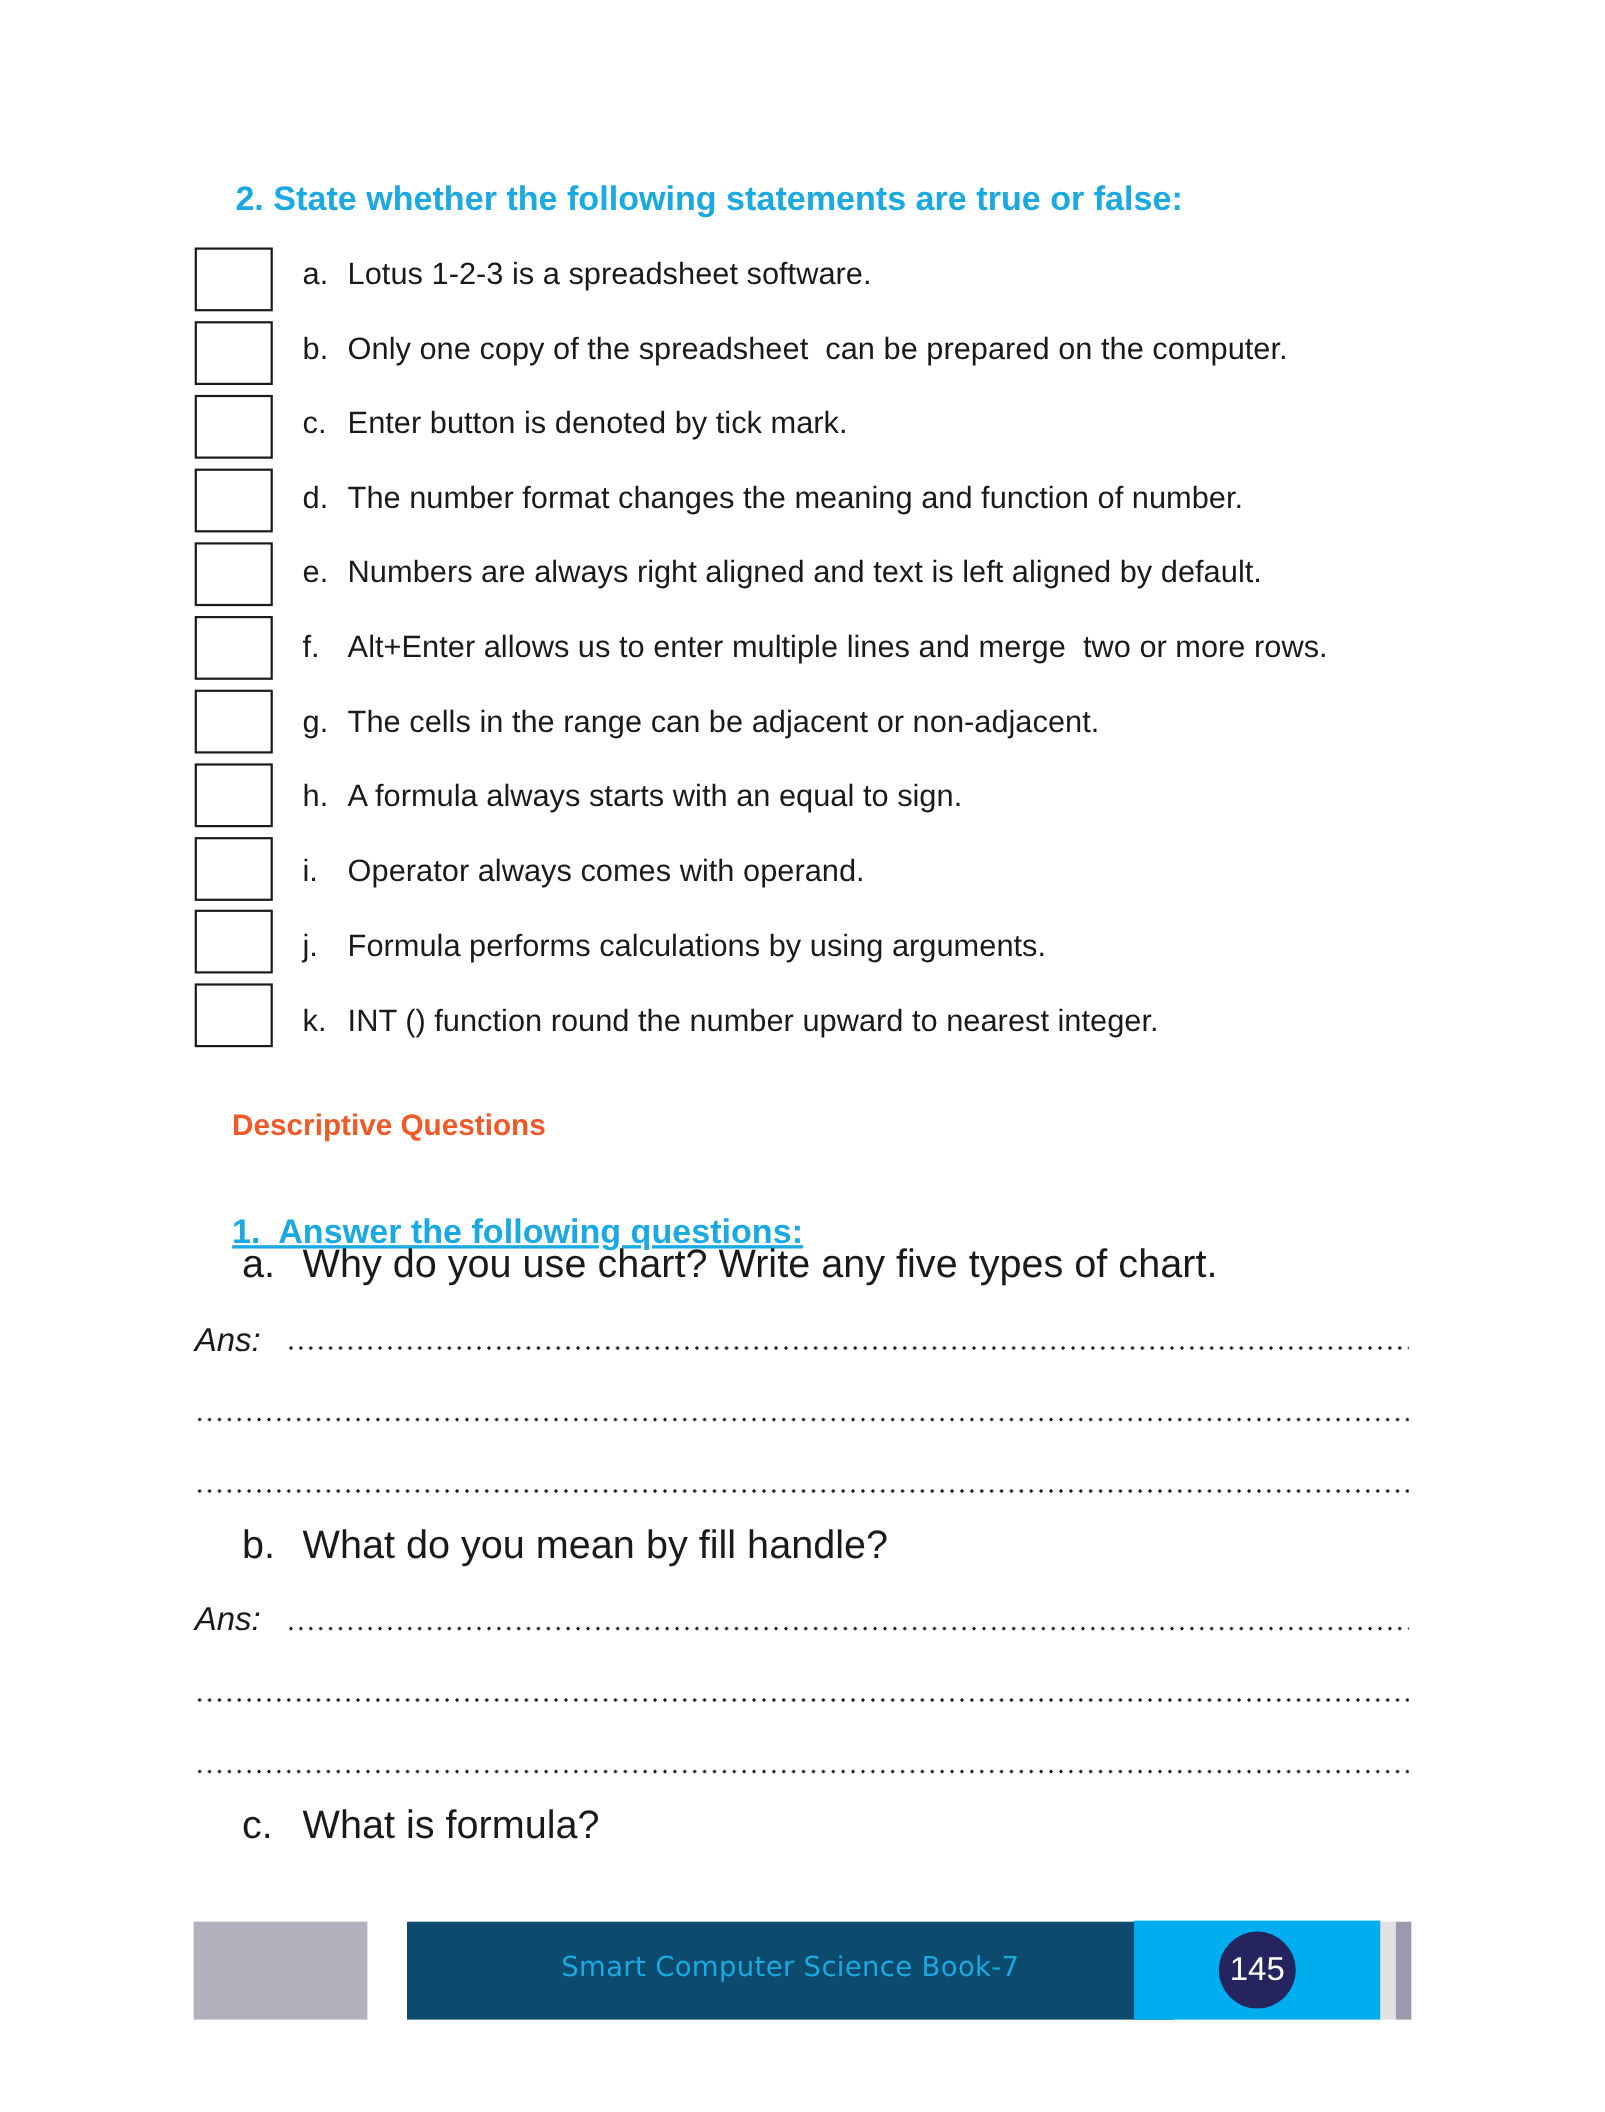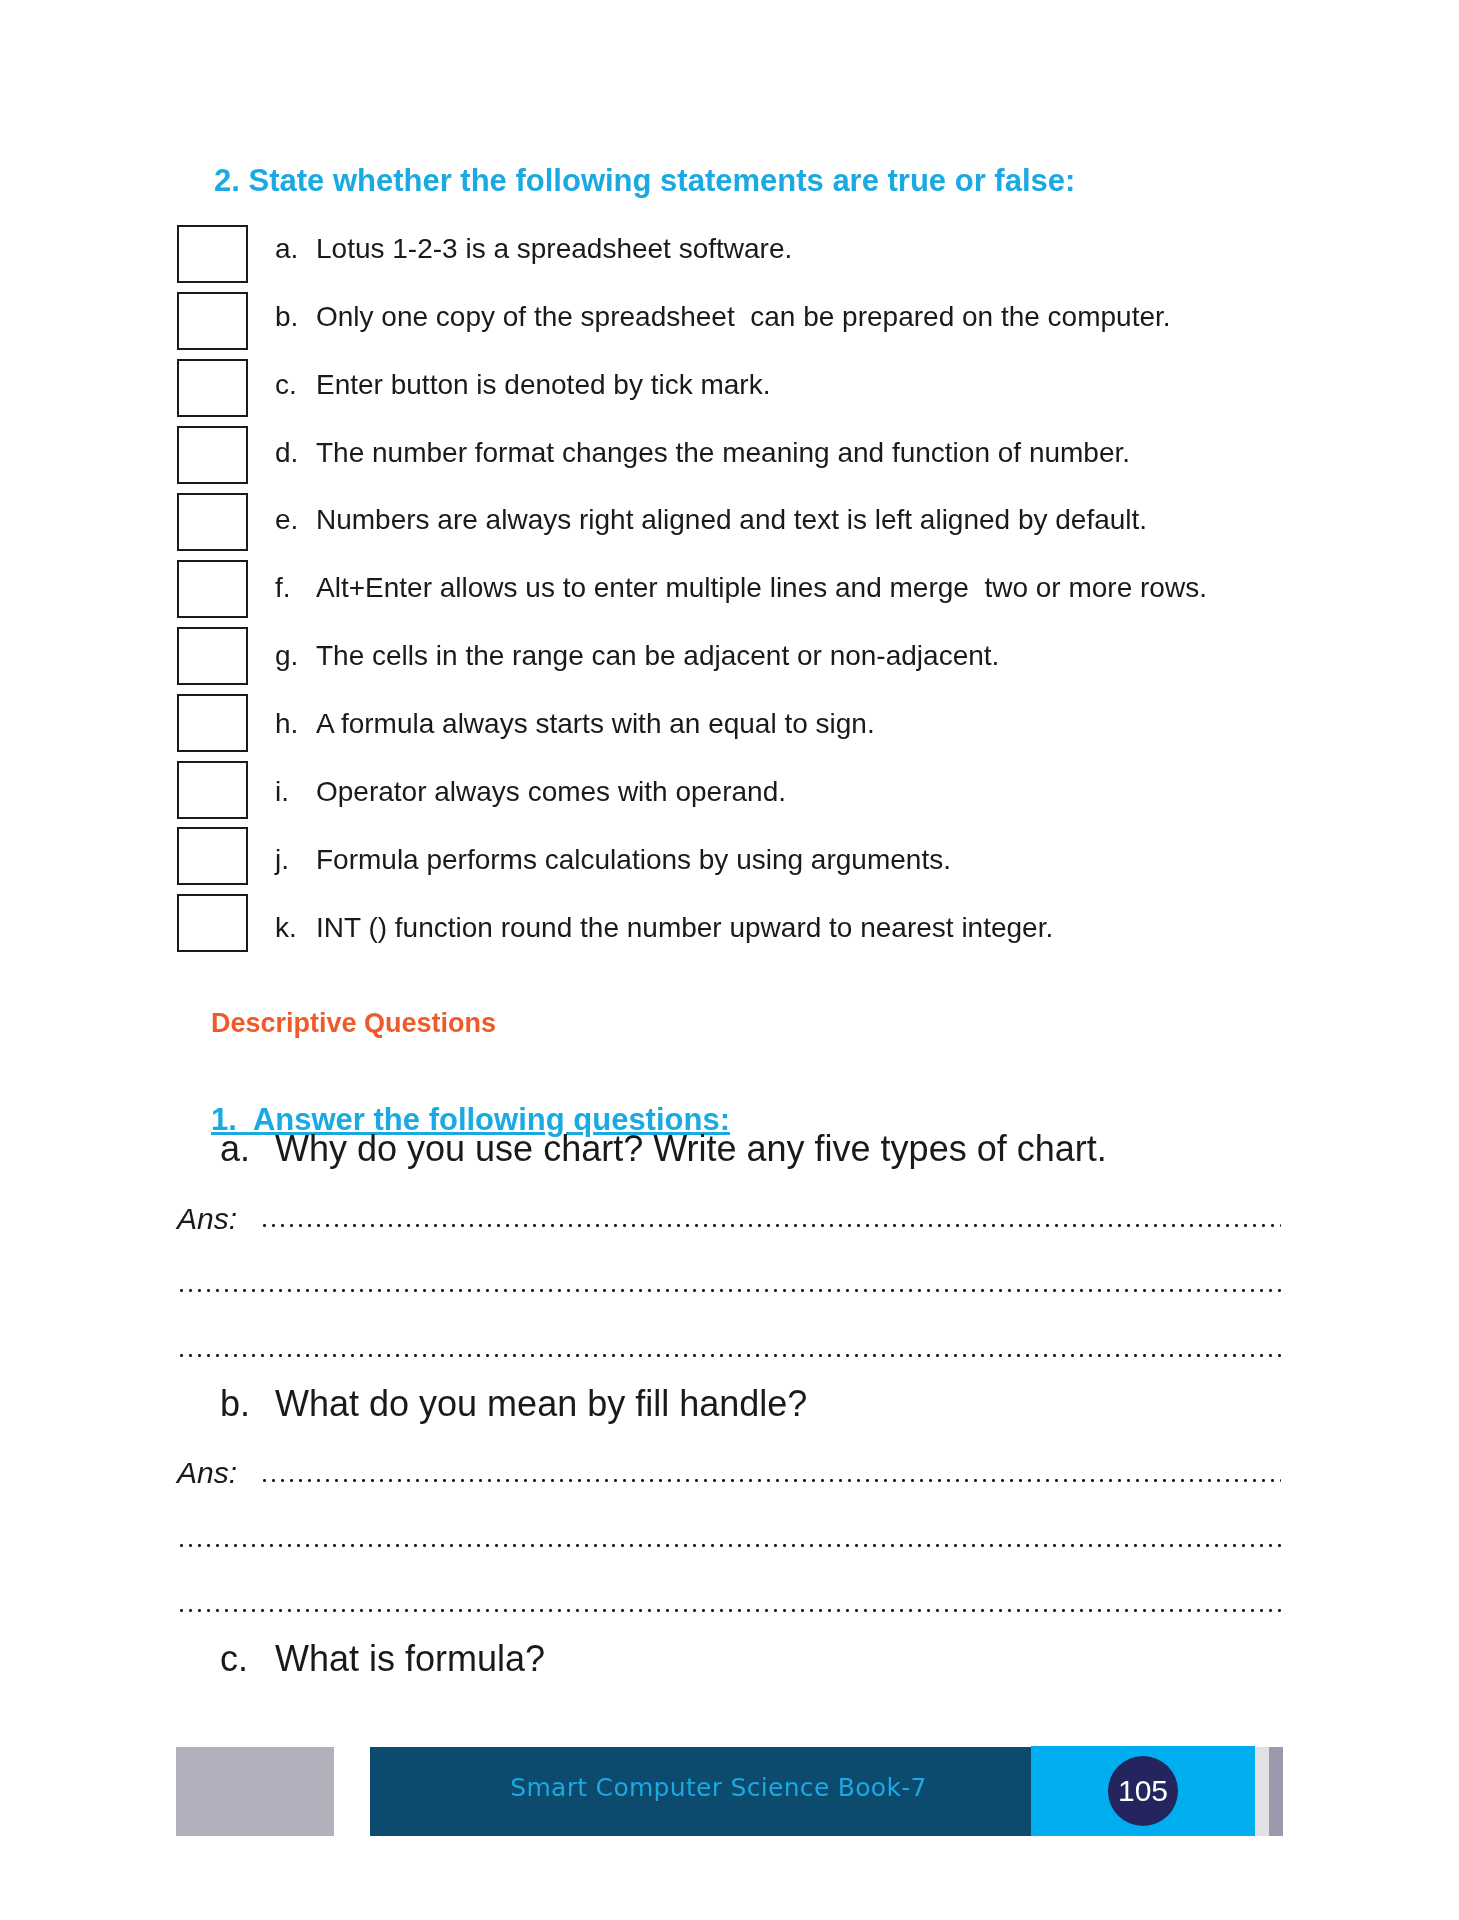--- a/index.html
+++ b/index.html
@@ -87,17 +87,17 @@
 <div class="dots" style="left:177px; width:1104px; top:1609px;"></div>
 
 <div class="q" style="top:1642px;"><span class="letter">c.</span><span>What is formula?</span></div>
 
 <div>
   <div class="footer f-left"></div>
   <div class="footer f-mid">
     <div class="f-title">Smart Computer Science Book-7</div>
   </div>
   <div class="footer f-blue">
-    <div class="page-circle">105</div>
+    <div class="page-circle">145</div>
   </div>
   <div class="footer f-gap"></div>
   <div class="footer f-stripe"></div>
 </div>
 
 </body></html>

